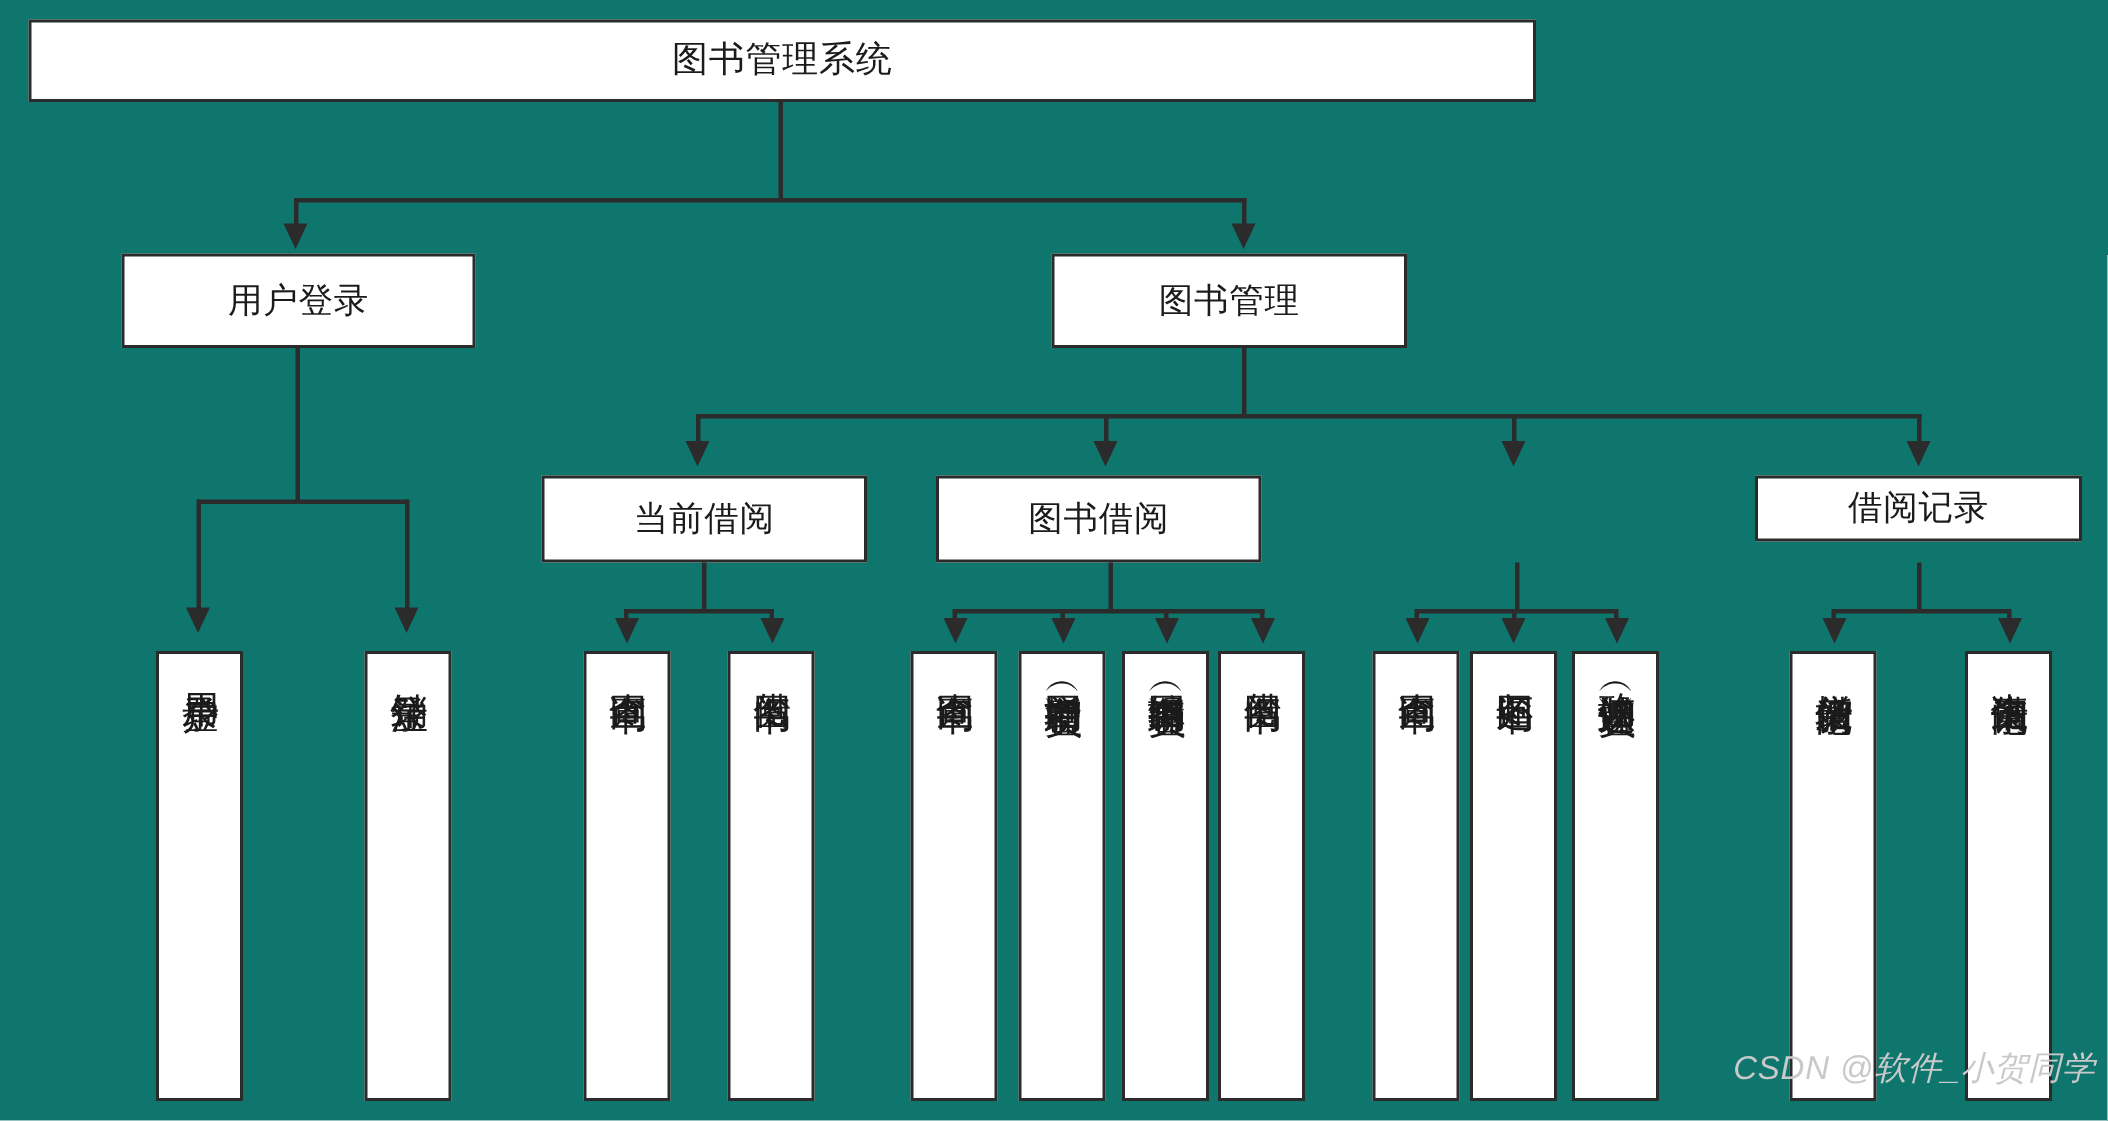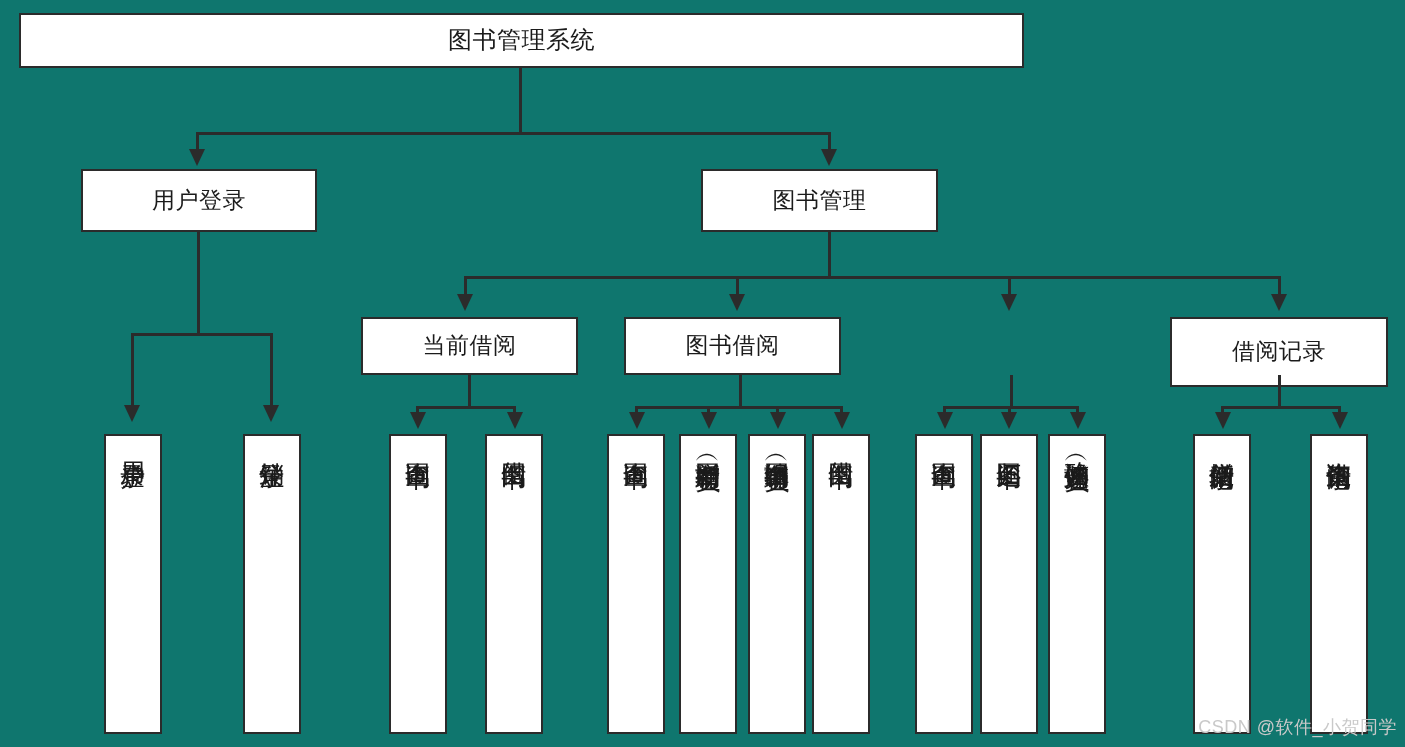--- a/index.html
+++ b/index.html
@@ -66,26 +66,27 @@
     width: 0;
     height: 0;
     border-left: 8px solid transparent;
     border-right: 8px solid transparent;
     border-top: 17px solid #2b2b2b;
   }
   
   #watermark {
     position: absolute;
     right: 8px;
-    bottom: 8px;
-    font-size: 18px;
+    bottom: 20px;
+    font-size: 22px;
     color: #c9c9c9;
     white-space: nowrap;
     letter-spacing: 0.5px;
     pointer-events: none;
+    font-style: italic;
   }
 </style>
 </head>
 <body>
 
 <div id="canvas">
 
   <div class="node root horiz" style="left:19px; top:13px; width:1005px; height:55px;">
     <span class="label">图书管理系统</span>
   </div>
@@ -128,21 +129,21 @@
   <div class="arrow" style="left:729px; top:294px;"></div>
   <div class="arrow" style="left:1001px; top:294px;"></div>
   <div class="arrow" style="left:1271px; top:294px;"></div>
 
   <div class="node horiz" style="left:361px; top:317px; width:217px; height:58px;">
     <span class="label">当前借阅</span>
   </div>
   <div class="node horiz" style="left:624px; top:317px; width:217px; height:58px;">
     <span class="label">图书借阅</span>
   </div>
-  <div class="node horiz" style="left:1170px; top:317px; width:218px; height:70px;">
+  <div class="node horiz" style="left:1170px; top:317px; width:218px; height:44px;">
     <span class="label">借阅记录</span>
   </div>
 
   <div class="edge v" style="left:468px; top:375px; height:33px;"></div>
   <div class="edge h" style="left:417px; top:406px; width:99px;"></div>
   <div class="edge v" style="left:416px; top:406px; height:8px;"></div>
   <div class="edge v" style="left:513px; top:406px; height:8px;"></div>
   <div class="arrow" style="left:410px; top:412px;"></div>
   <div class="arrow" style="left:507px; top:412px;"></div>
 

